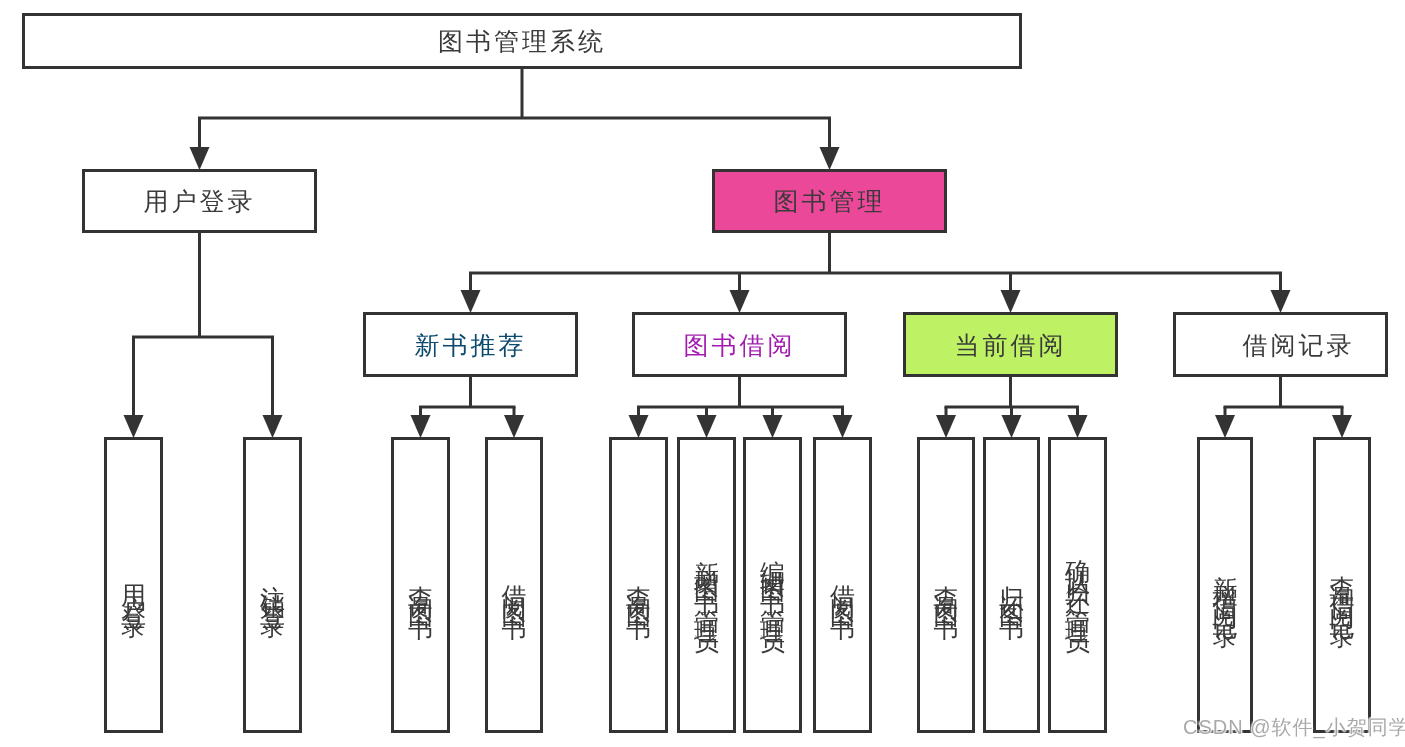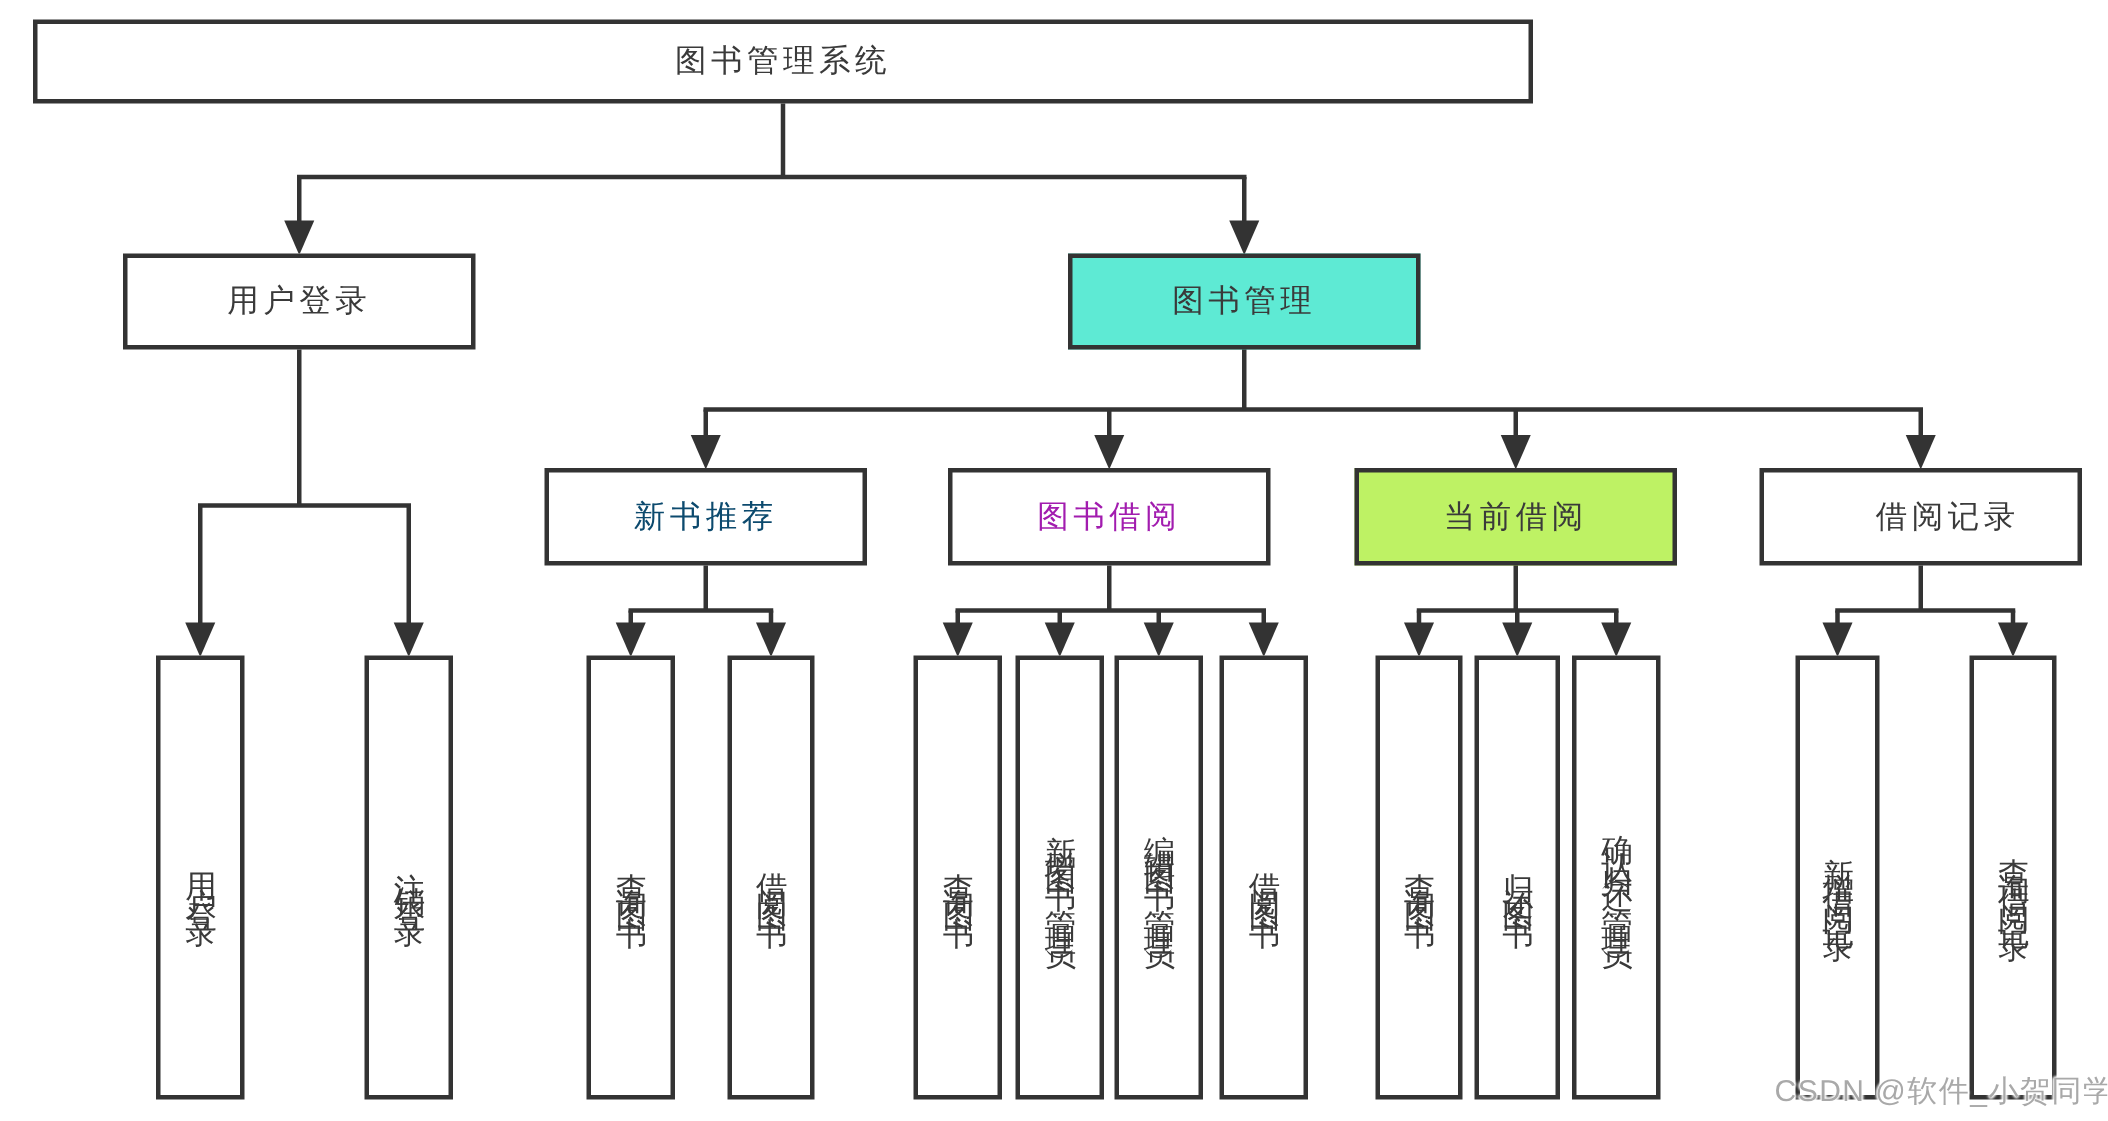--- a/index.html
+++ b/index.html
@@ -26,21 +26,21 @@
     position: absolute;
     box-sizing: border-box;
     border: 3px solid #333333;
     background: #ffffff;
     display: flex;
     align-items: center;
     justify-content: center;
     color: #3a3a3a;
   }
   .node .lbl {
-    font-size: 21px;
+    font-size: 25px;
     letter-spacing: 3px;
     white-space: nowrap;
     line-height: 1.2;
     text-align: right;
   }
   .node.vertical .lbl {
     writing-mode: vertical-rl;
     text-orientation: mixed;
     letter-spacing: 10px;
     white-space: normal;
@@ -116,21 +116,21 @@
       <line x1="1342" y1="407" x2="1342" y2="419" stroke="#333333" stroke-width="3"></line>
       <polygon points="1332,415 1352,415 1342,438" fill="#333333"></polygon>
     </svg>
   <div id="nodes">
       <div class="node horizontal" style="left: 22px; top: 13px; width: 1000px; height: 56px; border-color: rgb(51, 51, 51); background: rgb(255, 255, 255); color: rgb(58, 58, 58);">
         <span class="lbl">图书管理系统</span>
       </div>
       <div class="node horizontal" style="left: 82px; top: 169px; width: 235px; height: 64px; border-color: rgb(51, 51, 51); background: rgb(255, 255, 255); color: rgb(58, 58, 58);">
         <span class="lbl">用户登录</span>
       </div>
-      <div class="node horizontal" style="left: 712px; top: 169px; width: 235px; height: 64px; border-color: rgb(51, 51, 51); background: #5eead4; color: rgb(58, 58, 58);">
+      <div class="node horizontal" style="left: 712px; top: 169px; width: 235px; height: 64px; border-color: rgb(51, 51, 51); background: #ec4899; color: rgb(58, 58, 58);">
         <span class="lbl">图书管理</span>
       </div>
       <div class="node horizontal" style="left: 363px; top: 312px; width: 215px; height: 65px; border-color: rgb(51, 51, 51); background: rgb(255, 255, 255); color: #0c4a6e;">
         <span class="lbl">新书推荐</span>
       </div>
       <div class="node horizontal" style="left: 632px; top: 312px; width: 215px; height: 65px; border-color: rgb(51, 51, 51); background: rgb(255, 255, 255); color: #a21caf;">
         <span class="lbl">图书借阅</span>
       </div>
       <div class="node horizontal" style="left: 903px; top: 312px; width: 215px; height: 65px; border-color: rgb(51, 51, 51); background: #bef264; color: rgb(58, 58, 58);">
         <span class="lbl">当前借阅</span>

